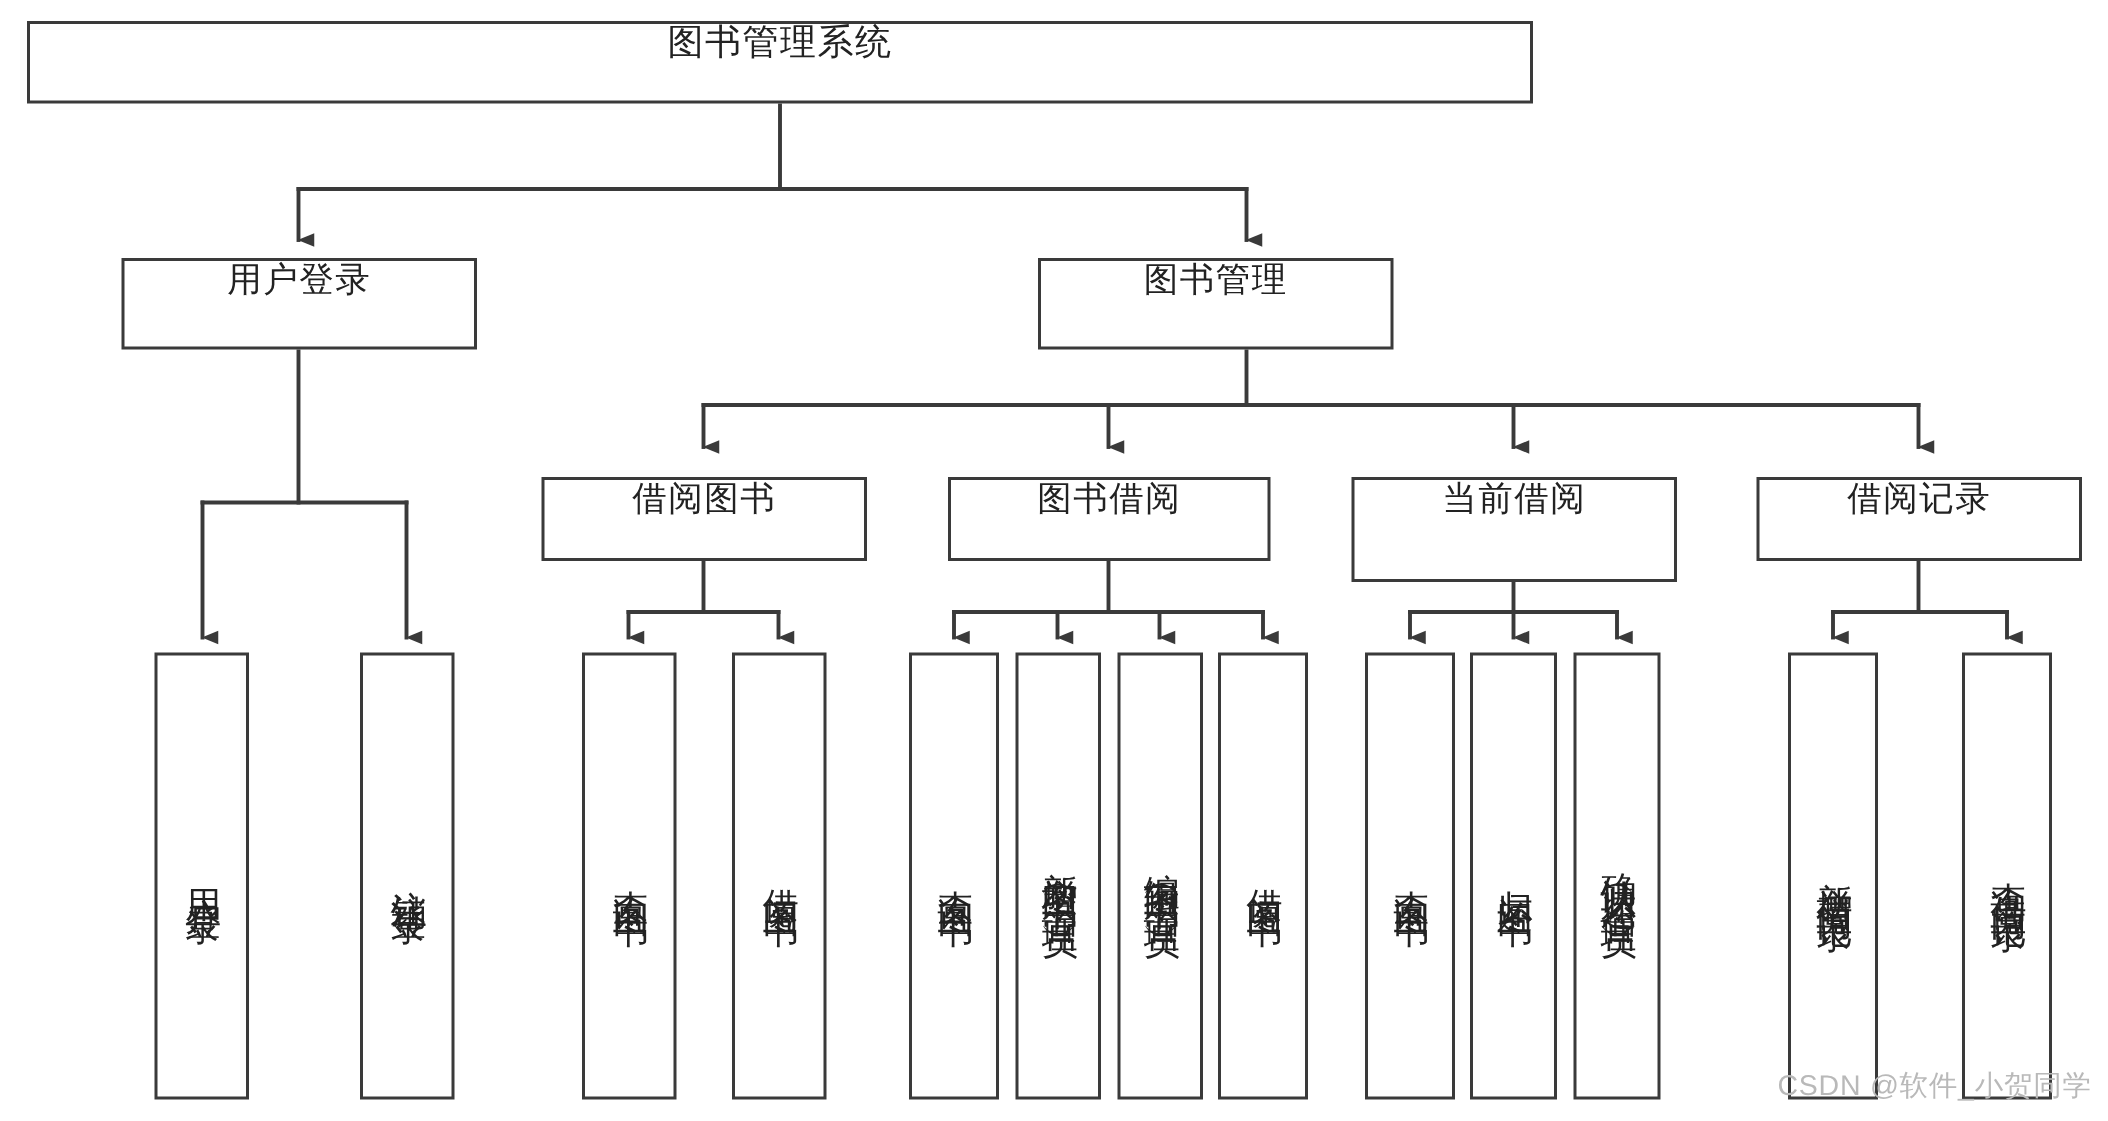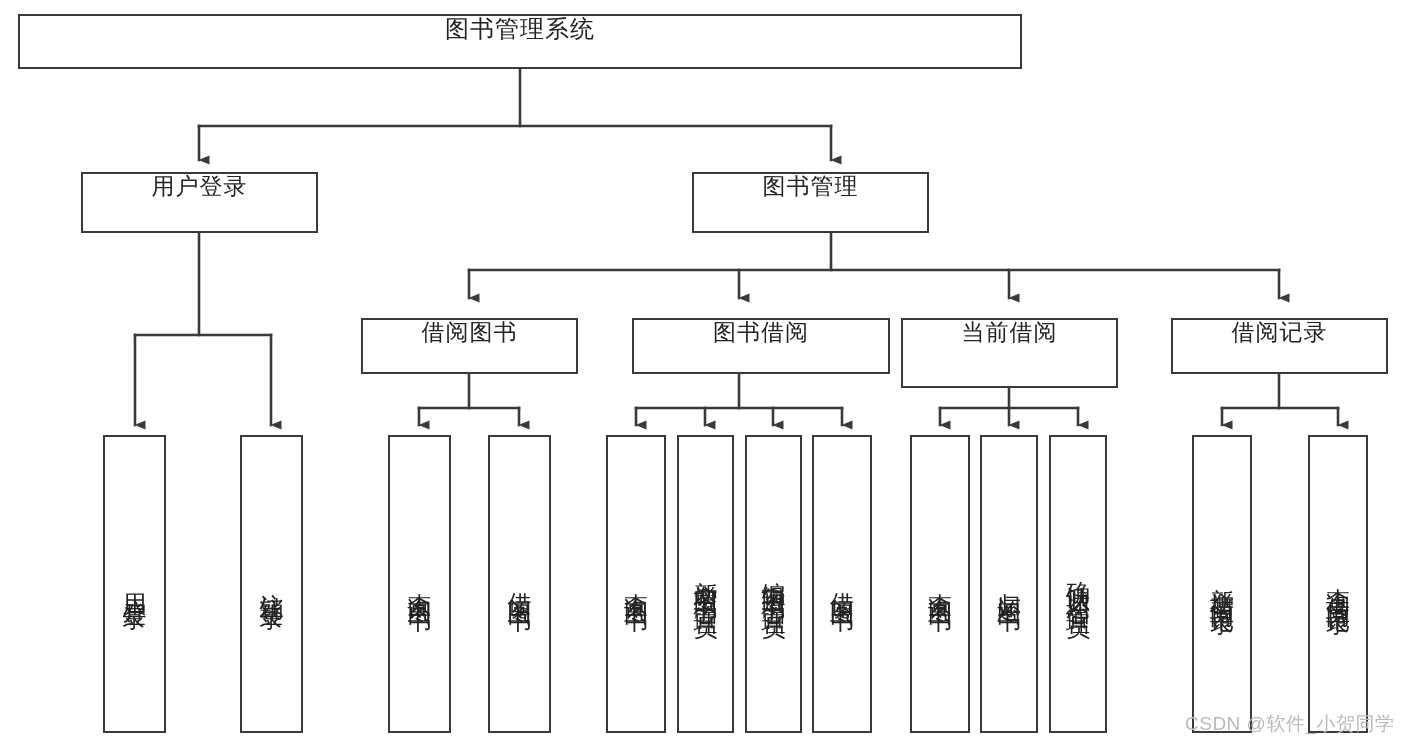--- a/index.html
+++ b/index.html
@@ -134,21 +134,21 @@
   </div>
 
   <div class="node horiz" style="left:692px; top:172px; width:237px; height:61px;">
     <span class="label">图书管理</span>
   </div>
 
   <div class="node horiz" style="left:361px; top:318px; width:217px; height:56px;">
     <span class="label">借阅图书</span>
   </div>
 
-  <div class="node horiz" style="left:632px; top:318px; width:258px; height:56px;">
+  <div class="node horiz" style="left:632px; top:318px; width:215px; height:56px;">
     <span class="label">图书借阅</span>
   </div>
 
   <div class="node horiz" style="left:901px; top:318px; width:217px; height:70px;">
     <span class="label">当前借阅</span>
   </div>
 
   <div class="node horiz" style="left:1171px; top:318px; width:217px; height:56px;">
     <span class="label">借阅记录</span>
   </div>

